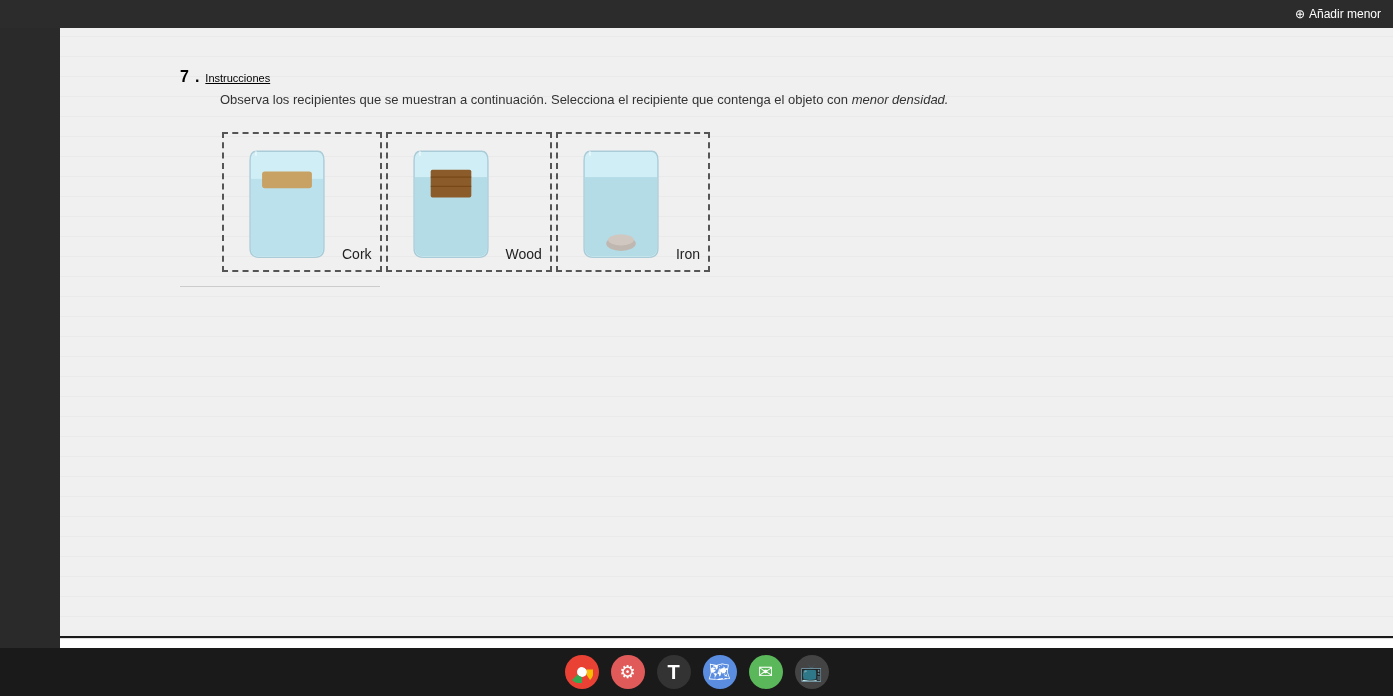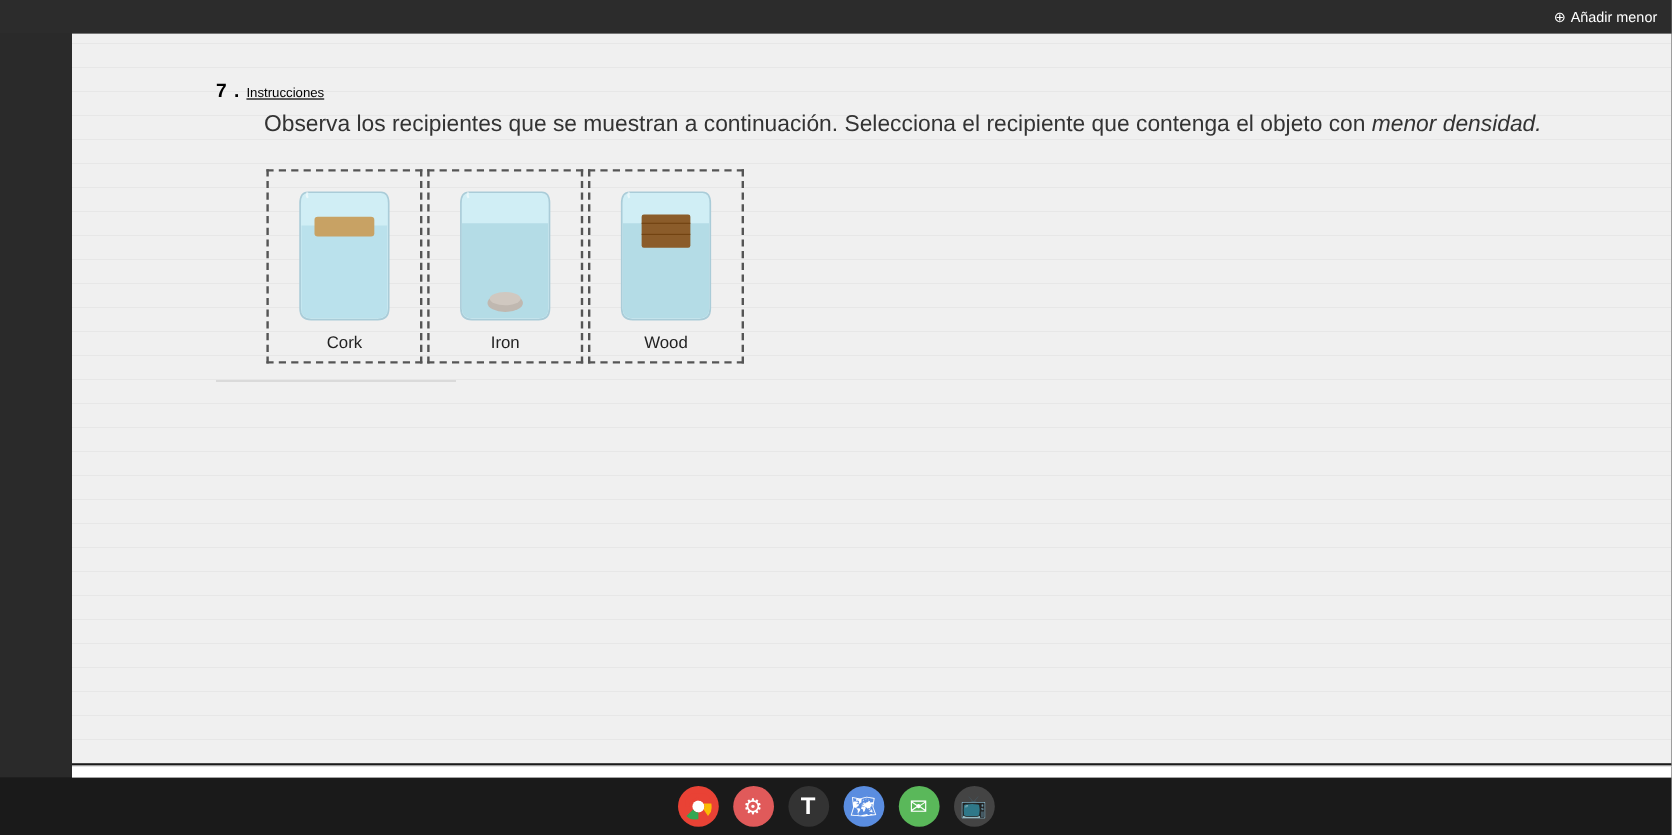--- a/index.html
+++ b/index.html
@@ -71,21 +71,21 @@
       font-weight: 500;
     }
 
     .instruction-text {
       font-size: 14px;
       margin: 6px 0 16px 20px;
       color: #222;
     }
 
     .question-body {
-      font-size: 19px;
+      font-size: 13px;
       color: #333;
       margin: 0 0 20px 40px;
       line-height: 1.5;
     }
 
     .question-body em {
       font-style: italic;
       font-weight: normal;
     }
 
@@ -102,22 +102,22 @@
       align-items: center;
       cursor: pointer;
       position: relative;
     }
 
     .option-border {
       border: 2px dashed #555;
       padding: 8px;
       margin: 2px;
       display: flex;
-      flex-direction: column;
-      align-items: center;
+      flex-direction: row;
+      align-items: flex-end;
     }
 
     
     .beaker {
       width: 110px;
       height: 120px;
       position: relative;
     }
 
     .option-label {
@@ -274,59 +274,59 @@
           <clipPath id="cup-clip-cork">
             <path d="M16,20 L94,20 L94,115 Q94,124 84,124 L26,124 Q16,124 16,115 Z"></path>
           </clipPath>
           <rect x="16" y="40" width="78" height="84" fill="#b0dce8" clip-path="url(#cup-clip-cork)" opacity="0.7"></rect>
 
           <rect x="28" y="32" width="54" height="18" rx="3" fill="#c8a264" clip-path="url(#cup-clip-cork)"></rect>
 
           <path d="M22,15 Q20,12 22,10" stroke="#fff" stroke-width="2" fill="none" opacity="0.5"></path>
         </svg>
         <span class="option-label">Cork</span>
+      </div>
+    </div>
+
+    <div class="option-item">
+      <div class="option-border">
+        <svg class="beaker" viewBox="0 0 110 130" width="110" height="130">
+          <path d="M15,20 Q15,10 22,10 L88,10 Q95,10 95,20 L95,115 Q95,125 85,125 L25,125 Q15,125 15,115 Z" fill="#d0eef5" stroke="#aaccd8" stroke-width="1.5"></path>
+          <clipPath id="cup-clip-wood">
+            <path d="M16,20 L94,20 L94,115 Q94,124 84,124 L26,124 Q16,124 16,115 Z"></path>
+          </clipPath>
+          <rect x="16" y="38" width="78" height="86" fill="#a8d4e0" clip-path="url(#cup-clip-wood)" opacity="0.7"></rect>
+
+          <rect x="33" y="30" width="44" height="30" rx="2" fill="#8b5c2a" clip-path="url(#cup-clip-wood)"></rect>
+
+          <line x1="33" y1="38" x2="77" y2="38" stroke="#6b3c0a" stroke-width="0.8" clip-path="url(#cup-clip-wood)"></line>
+          <line x1="33" y1="48" x2="77" y2="48" stroke="#6b3c0a" stroke-width="0.8" clip-path="url(#cup-clip-wood)"></line>
+          <path d="M22,15 Q20,12 22,10" stroke="#fff" stroke-width="2" fill="none" opacity="0.5"></path>
+        </svg>
+        <span class="option-label">Wood</span>
       </div>
     </div>
 
     <div class="option-item">
       <div class="option-border">
         <svg class="beaker" viewBox="0 0 110 130" width="110" height="130">
           <path d="M15,20 Q15,10 22,10 L88,10 Q95,10 95,20 L95,115 Q95,125 85,125 L25,125 Q15,125 15,115 Z" fill="#d0eef5" stroke="#aaccd8" stroke-width="1.5"></path>
           <clipPath id="cup-clip-iron">
             <path d="M16,20 L94,20 L94,115 Q94,124 84,124 L26,124 Q16,124 16,115 Z"></path>
           </clipPath>
           <rect x="16" y="38" width="78" height="86" fill="#a8d4e0" clip-path="url(#cup-clip-iron)" opacity="0.7"></rect>
 
           <ellipse cx="55" cy="110" rx="16" ry="8" fill="#c0b8b0" clip-path="url(#cup-clip-iron)"></ellipse>
           <ellipse cx="55" cy="106" rx="14" ry="6" fill="#d0c8c0" clip-path="url(#cup-clip-iron)"></ellipse>
           <path d="M22,15 Q20,12 22,10" stroke="#fff" stroke-width="2" fill="none" opacity="0.5"></path>
         </svg>
         <span class="option-label">Iron</span>
       </div>
     </div>
 
-    <div class="option-item">
-      <div class="option-border">
-        <svg class="beaker" viewBox="0 0 110 130" width="110" height="130">
-          <path d="M15,20 Q15,10 22,10 L88,10 Q95,10 95,20 L95,115 Q95,125 85,125 L25,125 Q15,125 15,115 Z" fill="#d0eef5" stroke="#aaccd8" stroke-width="1.5"></path>
-          <clipPath id="cup-clip-wood">
-            <path d="M16,20 L94,20 L94,115 Q94,124 84,124 L26,124 Q16,124 16,115 Z"></path>
-          </clipPath>
-          <rect x="16" y="38" width="78" height="86" fill="#a8d4e0" clip-path="url(#cup-clip-wood)" opacity="0.7"></rect>
-
-          <rect x="33" y="30" width="44" height="30" rx="2" fill="#8b5c2a" clip-path="url(#cup-clip-wood)"></rect>
-
-          <line x1="33" y1="38" x2="77" y2="38" stroke="#6b3c0a" stroke-width="0.8" clip-path="url(#cup-clip-wood)"></line>
-          <line x1="33" y1="48" x2="77" y2="48" stroke="#6b3c0a" stroke-width="0.8" clip-path="url(#cup-clip-wood)"></line>
-          <path d="M22,15 Q20,12 22,10" stroke="#fff" stroke-width="2" fill="none" opacity="0.5"></path>
-        </svg>
-        <span class="option-label">Wood</span>
-      </div>
-    </div>
-
   </div>
 
   <div class="divider"></div>
 
 </div>
 
 <div class="bottom-nav">
   <div class="nav-prev">
     <span>‹</span>
     <span>Anterior</span>

